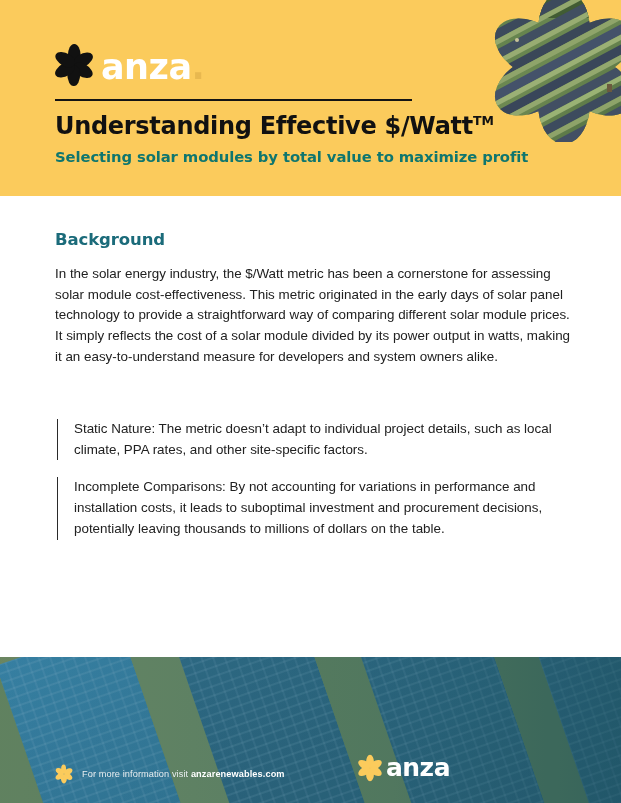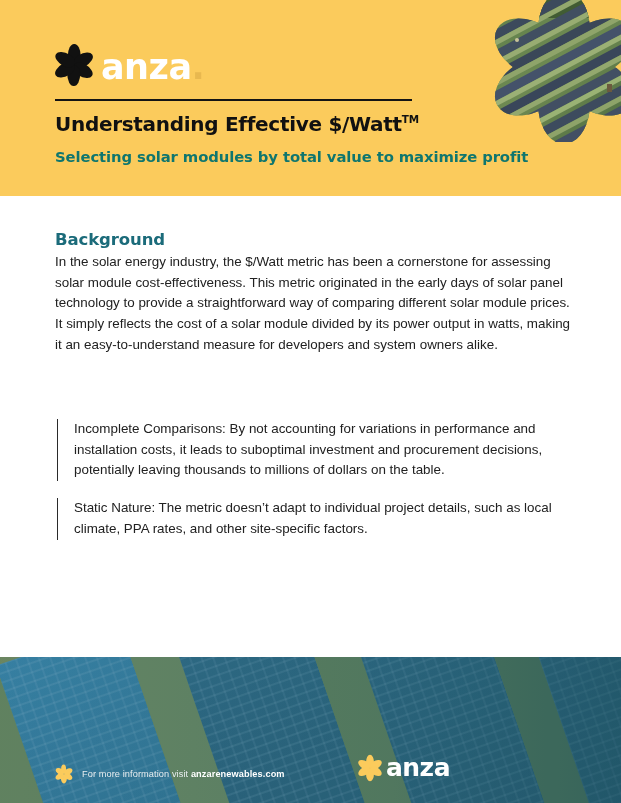--- a/index.html
+++ b/index.html
@@ -41,40 +41,40 @@
     letter-spacing:-0.5px; line-height:1; margin-left:8px;
     position:relative; top:2px;
   }
   .wordmark .dot { color:#e8b84f; }
 
   .rule { position:absolute; left:55px; top:99px; width:357px; height:2px; background:#141414; }
 
   .title {
     position:absolute; left:55px; top:112px;
     font-family:"DejaVu Sans", sans-serif;
-    font-weight:bold; font-size:20px; color:#111111;
+    font-weight:bold; font-size:24px; color:#111111;
     letter-spacing:-0.3px; white-space:nowrap;
   }
   .title sup { font-size:0.52em; vertical-align:super; font-weight:bold; letter-spacing:0; }
 
   .subtitle {
     position:absolute; left:55px; top:148px;
     font-family:"DejaVu Sans", sans-serif;
     font-weight:bold; font-size:14.8px; color:#0f766e;
     letter-spacing:-0.1px; white-space:nowrap;
   }
 
   
   .content { position:absolute; left:0; top:196px; width:621px; }
   .section-heading {
     position:absolute; left:55px; top:34px;
     font-family:"DejaVu Sans", sans-serif;
     font-weight:bold; font-size:16.5px; color:#1b6b7a; letter-spacing:-0.1px;text-align:center;
   }
-  .body-block { position:absolute; left:55px; top:56px; width:518px; }
+  .body-block { position:absolute; left:55px; top:68px; width:518px; }
   .para {
     font-family:"Liberation Sans", sans-serif;
     font-size:13.4px; line-height:20.7px; color:#212121; margin-bottom:13px;
     text-align:left;
   }
   .para:last-child { margin-bottom:0; }
 
   .quotes { position:absolute; left:57px; top:223px; width:516px; }
   .quote {
     border-left:1.6px solid #2a2a2a;
@@ -213,24 +213,24 @@
   <div class="content">
 
     <h3 class="section-heading">Background</h3>
 
     <div class="body-block">
       <p class="para">In the solar energy industry, the $/Watt metric has been a cornerstone for assessing solar module cost-effectiveness. This metric originated in the early days of solar panel technology to provide a straightforward way of comparing different solar module prices. It simply reflects the cost of a solar module divided by its power output in watts, making it an easy-to-understand measure for developers and system owners alike.</p>
     </div>
 
     <div class="quotes">
       <div class="quote">
+        <p>Static Nature: The metric doesn’t adapt to individual project details, such as local climate, PPA rates, and other site-specific factors.</p>
+      </div>
+      <div class="quote">
         <p>Incomplete Comparisons: By not accounting for variations in performance and installation costs, it leads to suboptimal investment and procurement decisions, potentially leaving thousands to millions of dollars on the table.</p>
-      </div>
-      <div class="quote">
-        <p>Static Nature: The metric doesn’t adapt to individual project details, such as local climate, PPA rates, and other site-specific factors.</p>
       </div>
     </div>
   </div>
 
   <div class="footer">
 
     <svg viewBox="0 0 621 146" preserveAspectRatio="none" aria-hidden="true">
       <defs>
         <linearGradient id="grassG" x1="0" y1="0" x2="0" y2="1">
           <stop offset="0%" stop-color="#7c9060"></stop>

